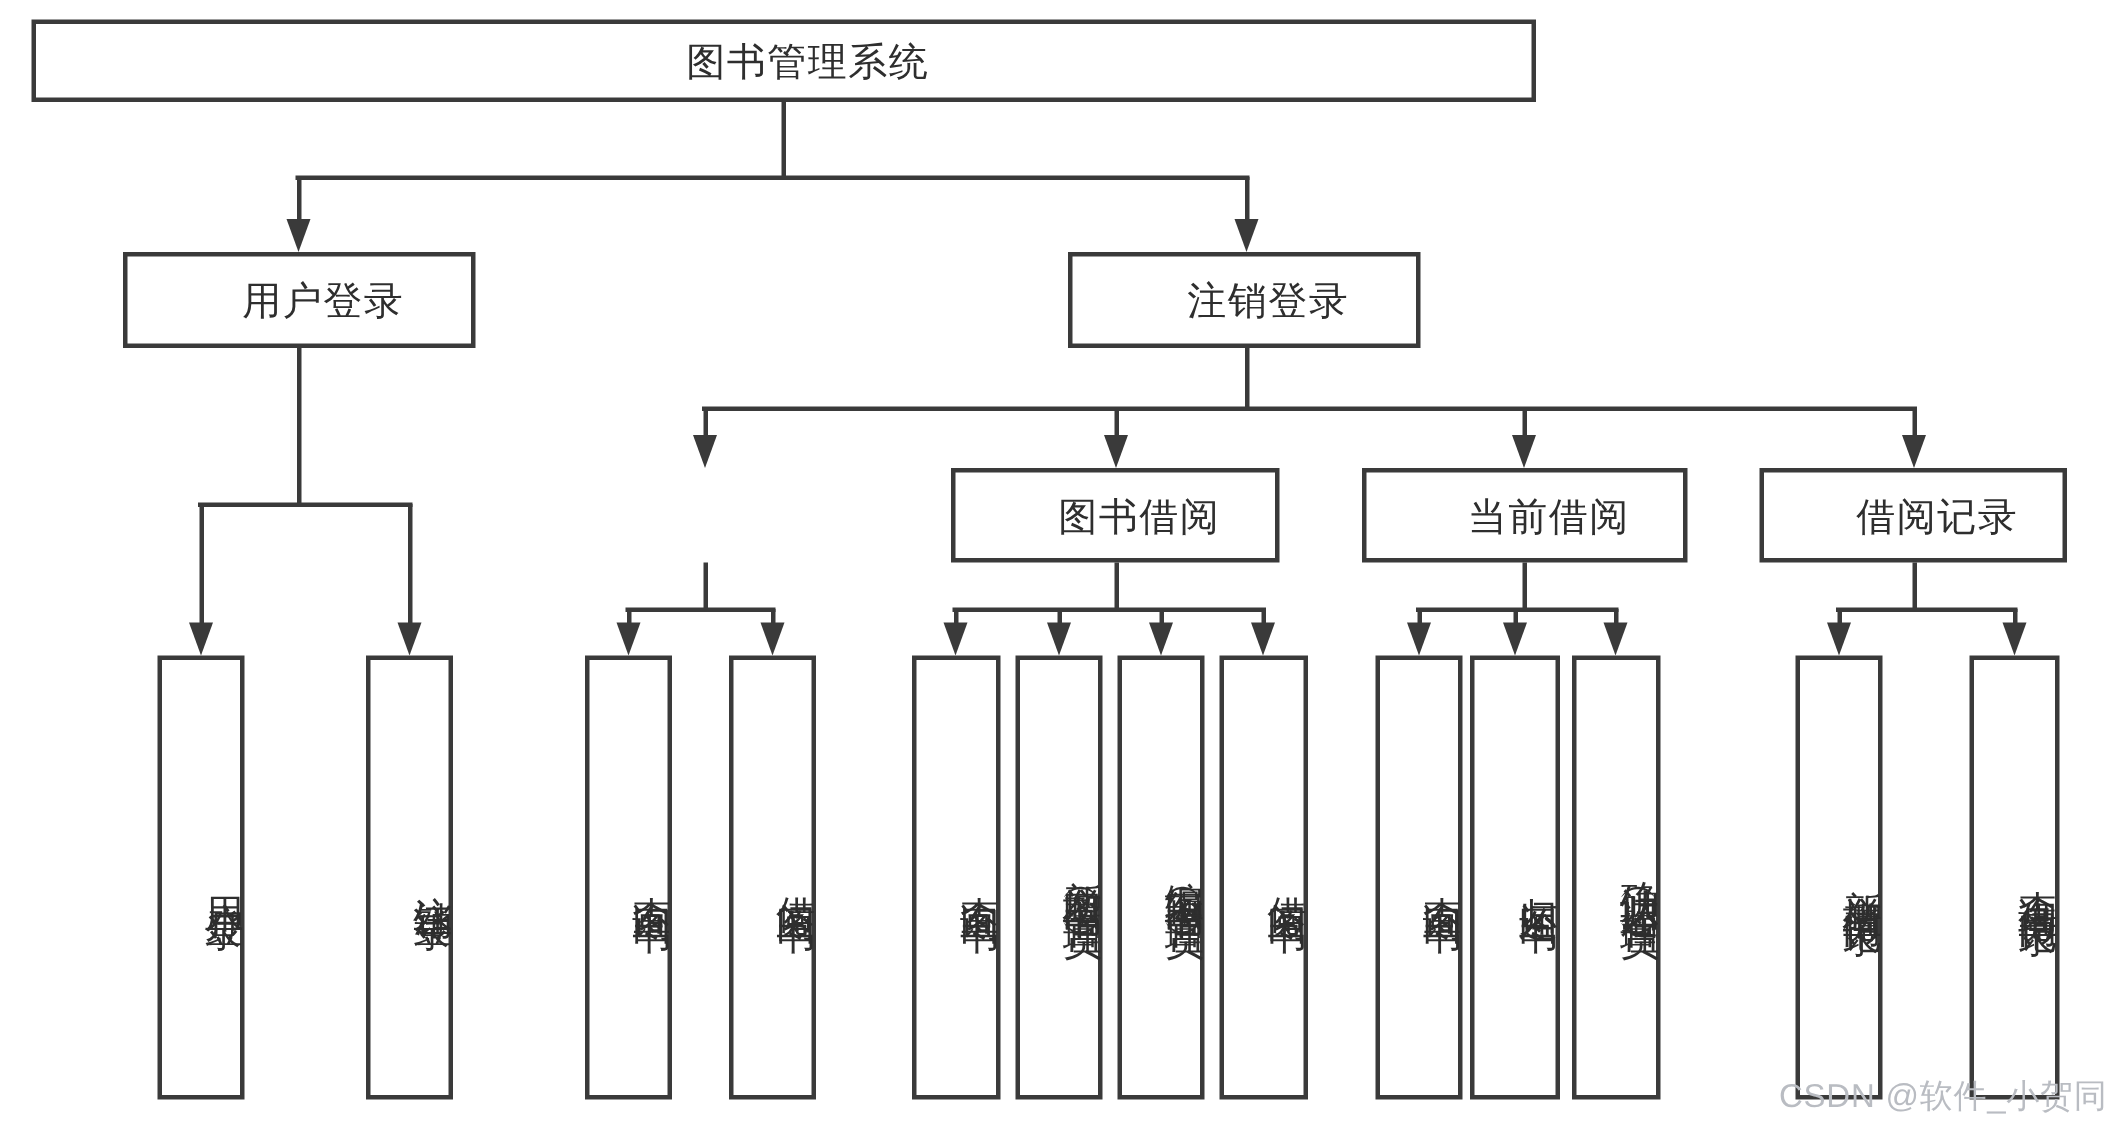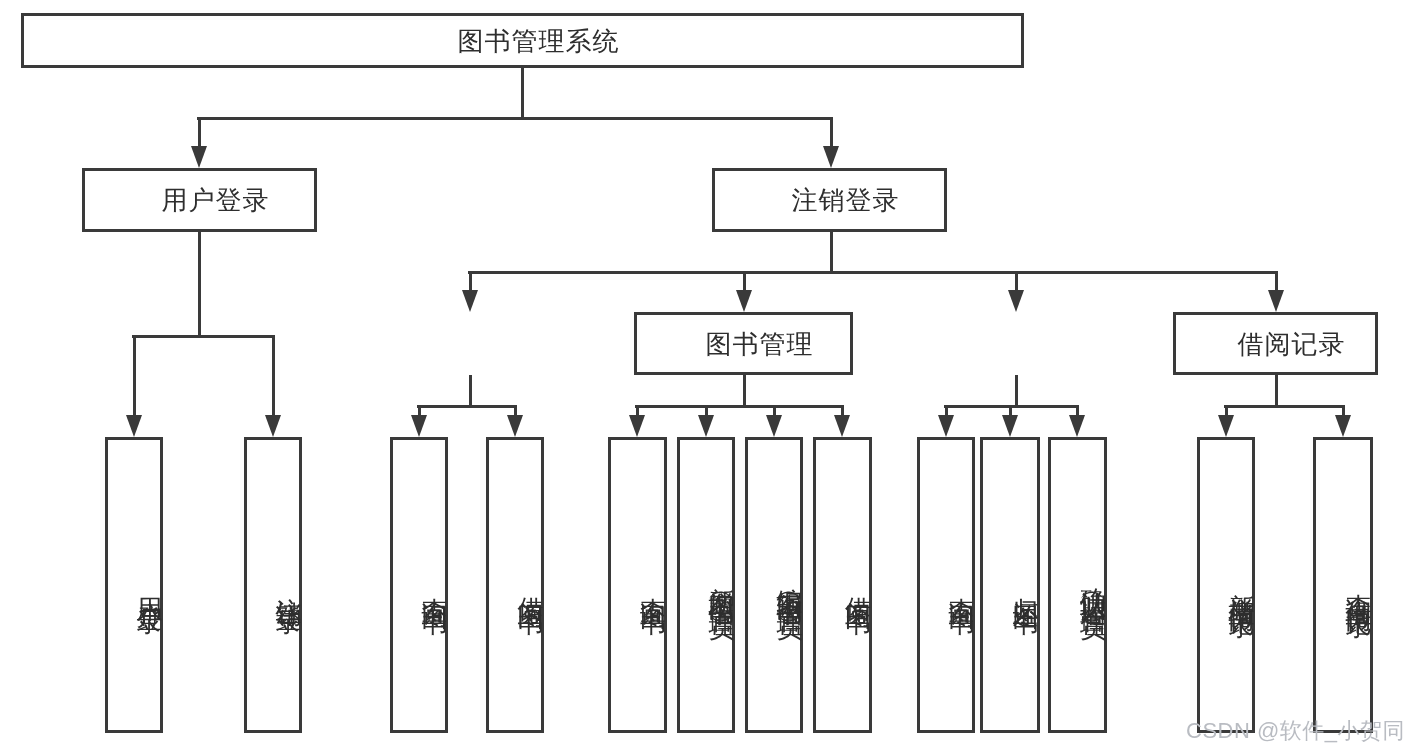--- a/index.html
+++ b/index.html
@@ -63,21 +63,22 @@
 </head>
 <body>
 
 <div id="canvas">
 
   <div class="node h" style="left:21px; top:13px; width:1003px; height:55px;">图书管理系统</div>
 
   <div class="node h" style="left:82px; top:168px; width:235px; height:64px;">用户登录</div>
   <div class="node h" style="left:712px; top:168px; width:235px; height:64px;">注销登录</div>
 
-  <div class="node h" style="left:634px; top:312px; width:219px; height:63px;">图书管理</div>
+  <div class="node h" style="left:634px; top:312px; width:219px; height:63px;">图书借阅</div>
+  <div class="node h" style="left:908px; top:312px; width:217px; height:63px;">当前借阅</div>
   <div class="node h" style="left:1173px; top:312px; width:205px; height:63px;text-align:right;">借阅记录</div>
 
   <div class="node leaf" style="left:105px; width:58px;">用户登录</div>
   <div class="node leaf" style="left:244px; width:58px;">注销登录</div>
 
   <div class="node leaf" style="left:390px; width:58px;">查询图书</div>
   <div class="node leaf" style="left:486px; width:58px;">借阅图书</div>
 
   <div class="node leaf" style="left:608px; width:59px;">查询图书</div>
   <div class="node leaf" style="left:677px; width:58px;">新增图书（管理员）</div>

